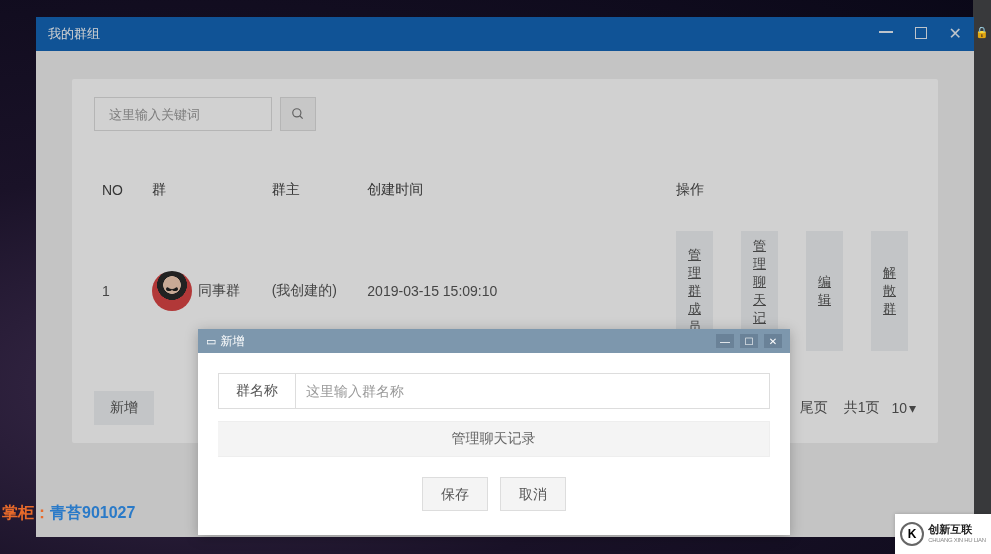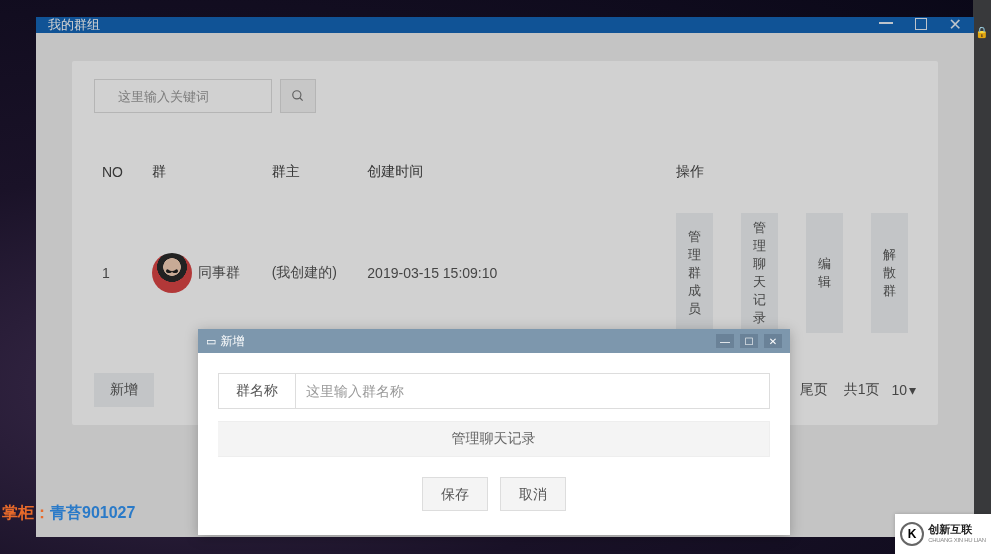--- a/index.html
+++ b/index.html
@@ -7,49 +7,49 @@
 
 
 .galaxy-bg { position: absolute; inset: 0; background: radial-gradient(ellipse at 20% 70%, #3a2a4a 0%, #1a1228 40%, #0a0818 100%); }
 .galaxy-bg::before { content: ""; position: absolute; inset: 0; background-image: radial-gradient(1px 1px at 50px 100px, #fff, transparent), radial-gradient(1px 1px at 150px 200px, #fff, transparent), radial-gradient(1px 1px at 300px 400px, #fff, transparent), radial-gradient(1px 1px at 600px 300px, #fff, transparent), radial-gradient(1px 1px at 800px 150px, #fff, transparent); opacity: .6; }
 
 .right-edge { position: absolute; right: 0; top: 0; width: 18px; height: 100%; background: #38393b; display: flex; align-items: flex-start; justify-content: center; padding-top: 26px; }
 .lock-icon { color: #ccc; font-size: 11px; }
 
 
 .main-window { position: absolute; left: 36px; top: 17px; width: 938px; height: 520px; background: #f0f0f0; }
-.titlebar { height: 16px; background: #1466b8; display: flex; align-items: center; padding: 0 12px; color: #fff; font-size: 13px; }
+.titlebar { height: 34px; background: #1466b8; display: flex; align-items: center; padding: 0 12px; color: #fff; font-size: 13px; }
 .title-controls { margin-left: auto; display: flex; gap: 22px; }
 .title-controls span { cursor: pointer; opacity: .9; }
 .tc-min { width: 14px; height: 2px; background: #fff; margin-top: 4px; }
 .tc-max { width: 12px; height: 12px; border: 1.5px solid #fff; }
 .tc-close { font-size: 16px; line-height: 14px; }
 
 .content { padding: 28px 36px; }
 .panel { background: #fff; border-radius: 2px; padding: 18px 22px 18px 22px; min-height: 310px; }
 
 .search-row { display: flex; gap: 8px; }
-.search-input { width: 178px; height: 34px; border: 1px solid #ddd; padding: 0 23px; font-size: 13px; color: #555; }
+.search-input { width: 178px; height: 34px; border: 1px solid #ddd; padding: 0 14px; font-size: 13px; color: #555; }
 .search-input::placeholder { color: #999; }
 .search-btn { width: 36px; height: 34px; border: 1px solid #ddd; background: #f3f3f3; display: flex; align-items: center; justify-content: center; cursor: pointer; }
 .search-btn svg { width: 14px; height: 14px; stroke: #777; fill: none; stroke-width: 2; }
 
 table { width: 100%; border-collapse: collapse; margin-top: 40px; font-size: 14px; color: #555; }
 th { text-align: left; font-weight: normal; padding: 10px 8px 20px; color: #444; }
 td { padding: 12px 8px; vertical-align: middle; }
 .col-no { width: 50px; }
 .col-group { width: 120px; }
 .col-owner { width: 96px; }
 .col-time { width: 310px; }
 
 .group-cell { display: flex; align-items: center; gap: 6px; }
 .avatar { width: 40px; height: 40px; border-radius: 50%; background: radial-gradient(circle at 50% 35%, #f5d0b8 26%, #2a2a2a 28% 45%, #d94545 46%); position: relative; overflow: hidden; }
 .avatar::after { content: ""; position: absolute; left: 50%; top: 26%; transform: translateX(-50%); width: 10px; height: 8px; background: #f5d0b8; border-radius: 50%; box-shadow: -3px 4px 0 -2px #222, 3px 4px 0 -2px #222; }
 
-.op-btns { display: flex; gap: 28px; }
+.op-btns { display: flex; gap: 28px; text-decoration: underline; }
 .op-btn { background: #eef1f3; padding: 6px 12px; font-size: 13px; color: #555; cursor: pointer; border: none; }
 
 .footer-row { display: flex; align-items: center; margin-top: 28px; font-size: 14px; color: #555; }
 .add-btn { background: #eef1f3; padding: 8px 16px; border: none; font-size: 14px; color: #555; cursor: pointer; }
 .pager { margin-left: auto; display: flex; align-items: center; gap: 4px; }
 .pager .jump-line { display: inline-block; width: 34px; border-bottom: 1px solid #888; height: 14px; margin: 0 2px; }
 .pager a { color: #555; text-decoration: none; padding: 0 4px; cursor: pointer; }
 .pager .sel { display: inline-flex; align-items: center; gap: 2px; }
 
 

